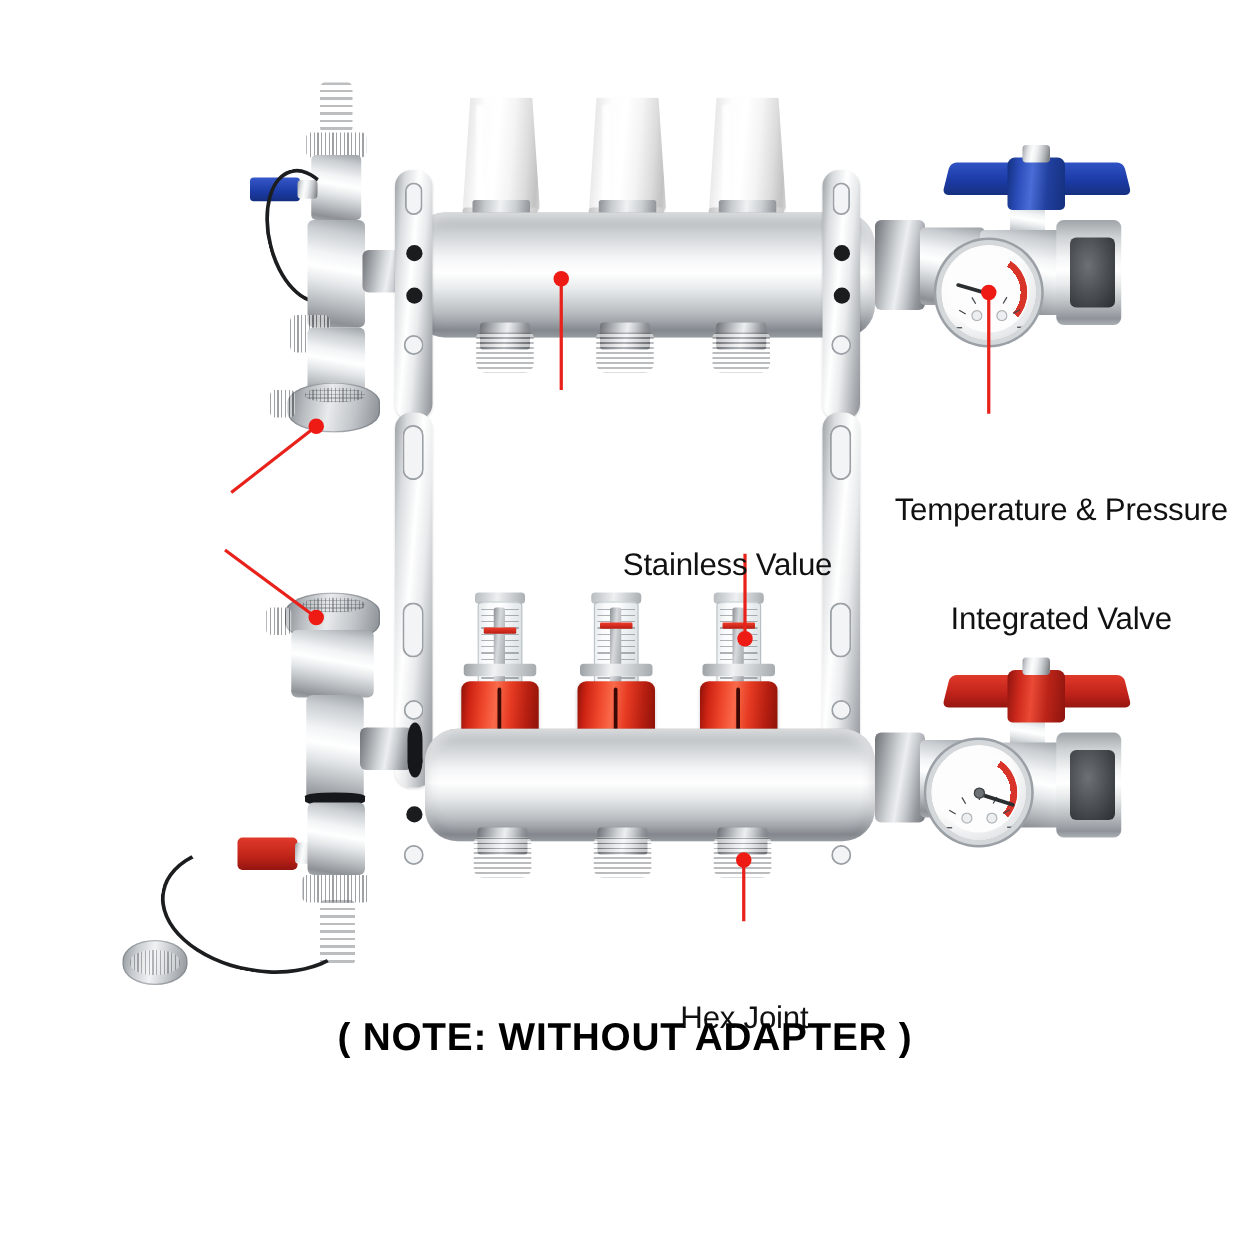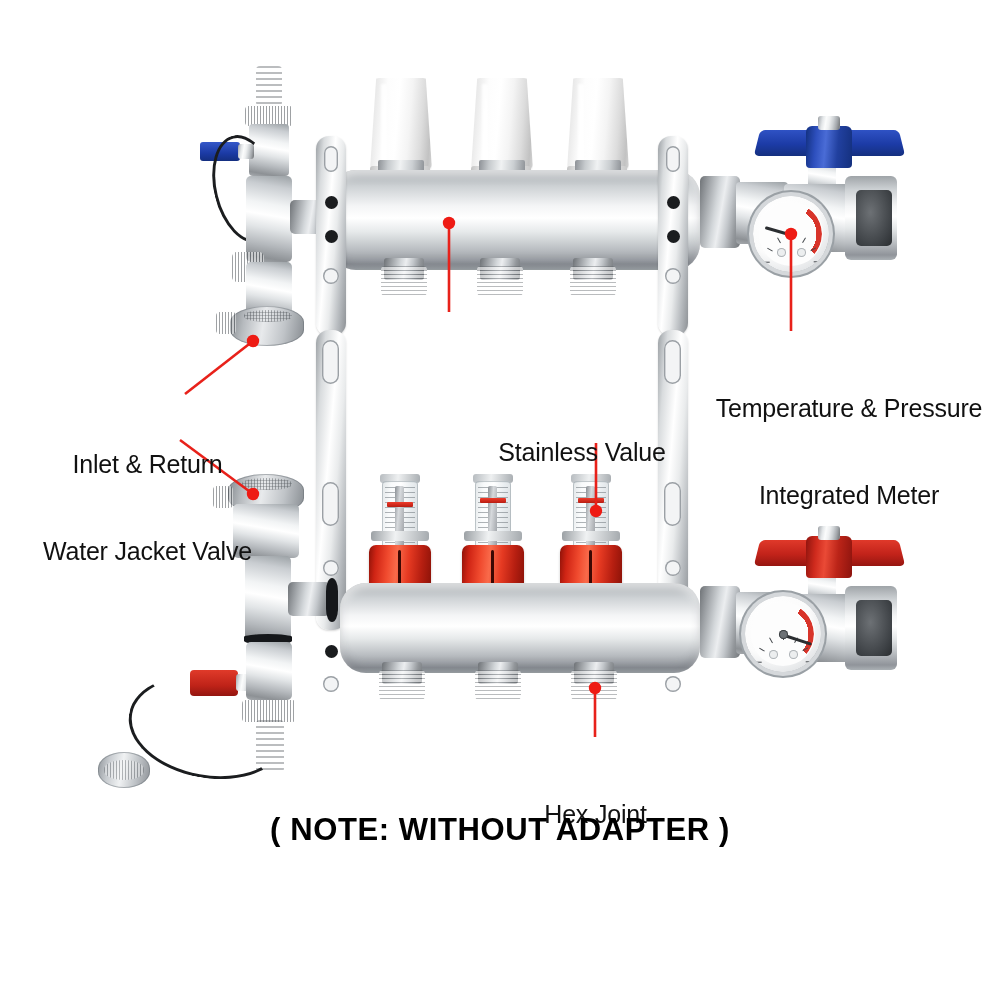--- a/index.html
+++ b/index.html
@@ -629,33 +629,29 @@
     <g fill="#ee1b14">
       <circle cx="253" cy="341" r="6.2"></circle>
       <circle cx="253" cy="494" r="6.2"></circle>
       <circle cx="449" cy="223" r="6.2"></circle>
       <circle cx="596" cy="511" r="6.2"></circle>
       <circle cx="791" cy="234" r="6.2"></circle>
       <circle cx="595" cy="688" r="6.2"></circle>
     </g>
   </svg>
 
-  <div class="label center" style="left:40px; top:392px; width:215px;">
-    <div>Inlet &amp; Return</div>
-    <div>Water Jacket Valve</div>
-  </div>
 
 
   <div class="label center" style="left:483px; top:380px; width:198px;">
     <div>Stainless Value</div>
   </div>
 
   <div class="label center" style="left:700px; top:336px; width:298px;">
     <div>Temperature &amp; Pressure</div>
-    <div>Integrated Meter</div>
+    <div>Integrated Valve</div>
   </div>
 
   <div class="label center" style="left:523px; top:742px; width:145px;">
     <div>Hex Joint</div>
   </div>
 
   <div class="note-text" style="left:250px; top:812px; width:500px;">( NOTE: WITHOUT ADAPTER )</div>
 
 
 </div>

